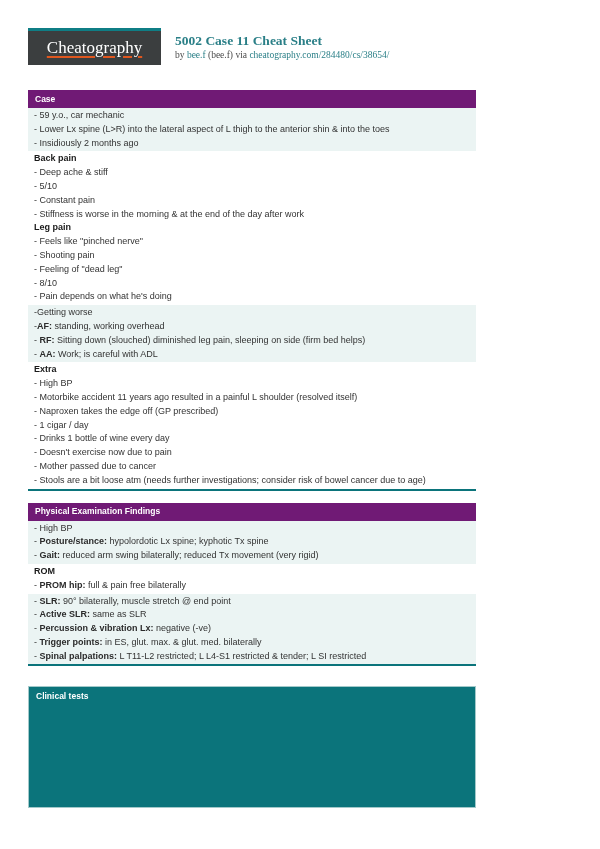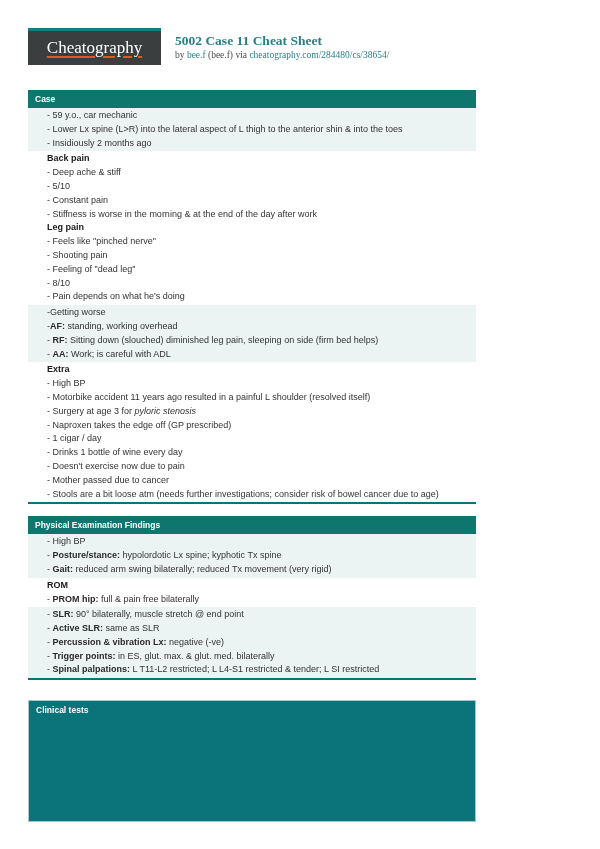--- a/index.html
+++ b/index.html
@@ -26,25 +26,25 @@
   .byline {
     font-family:"Liberation Serif", serif; font-size:9.5px; color:#4a4a4a;
     margin-top:2px; line-height:11px;
   }
   .byline a { color:#2a7f87; text-decoration:none; cursor:pointer; }
 
   main { margin:25px 28px 0 28px; }
   section { margin-bottom:12px; border-bottom:2px solid #0b747b; }
   section.filled { background:#0b747b; border:1px solid #a3c9ca; border-bottom:1px solid #a3c9ca;margin-top:20px; }
   .sec-header {
-    background:#0f766e; color:#ffffff; font-size:8.5px; font-weight:bold;
+    background:#701a75; color:#ffffff; font-size:8.5px; font-weight:bold;
     padding:4.5px 7px; line-height:9px;
   }
   section.filled .sec-header { background:transparent; }
-  .row { padding:1px 19px; font-size:9px; line-height:13.8px; color:#333333; }
+  .row { padding:1px 6px; font-size:9px; line-height:13.8px; color:#333333; }
   .row.shaded { background:#ebf4f3; }
   .line { white-space:normal; }
   .line .hd { font-weight:bold; color:#1a1a1a; }
   .line b { font-weight:bold; color:#2b2b2b; }
   .line i { font-style:italic; }
 </style>
 </head>
 <body>
 
 <div class="page">
@@ -81,21 +81,20 @@
         <div class="row shaded">
           <div class="line">-Getting worse</div>
           <div class="line">-<b>AF:</b> standing, working overhead</div>
           <div class="line">- <b>RF:</b> Sitting down (slouched) diminished leg pain, sleeping on side (firm bed helps)</div>
           <div class="line">- <b>AA:</b> Work; is careful with ADL</div>
         </div>
         <div class="row">
           <div class="line"><span class="hd">Extra</span></div>
           <div class="line">- High BP</div>
           <div class="line">- Motorbike accident 11 years ago resulted in a painful L shoulder (resolved itself)</div>
-          <div class="line">- Surgery at age 3 for <i>pyloric stenosis</i></div>
           <div class="line">- Naproxen takes the edge off (GP prescribed)</div>
           <div class="line">- 1 cigar / day</div>
           <div class="line">- Drinks 1 bottle of wine every day</div>
           <div class="line">- Doesn't exercise now due to pain</div>
           <div class="line">- Mother passed due to cancer</div>
           <div class="line">- Stools are a bit loose atm (needs further investigations; consider risk of bowel cancer due to age)</div>
         </div>
       </section>
       <section>
         <div class="sec-header">Physical Examination Findings</div>

